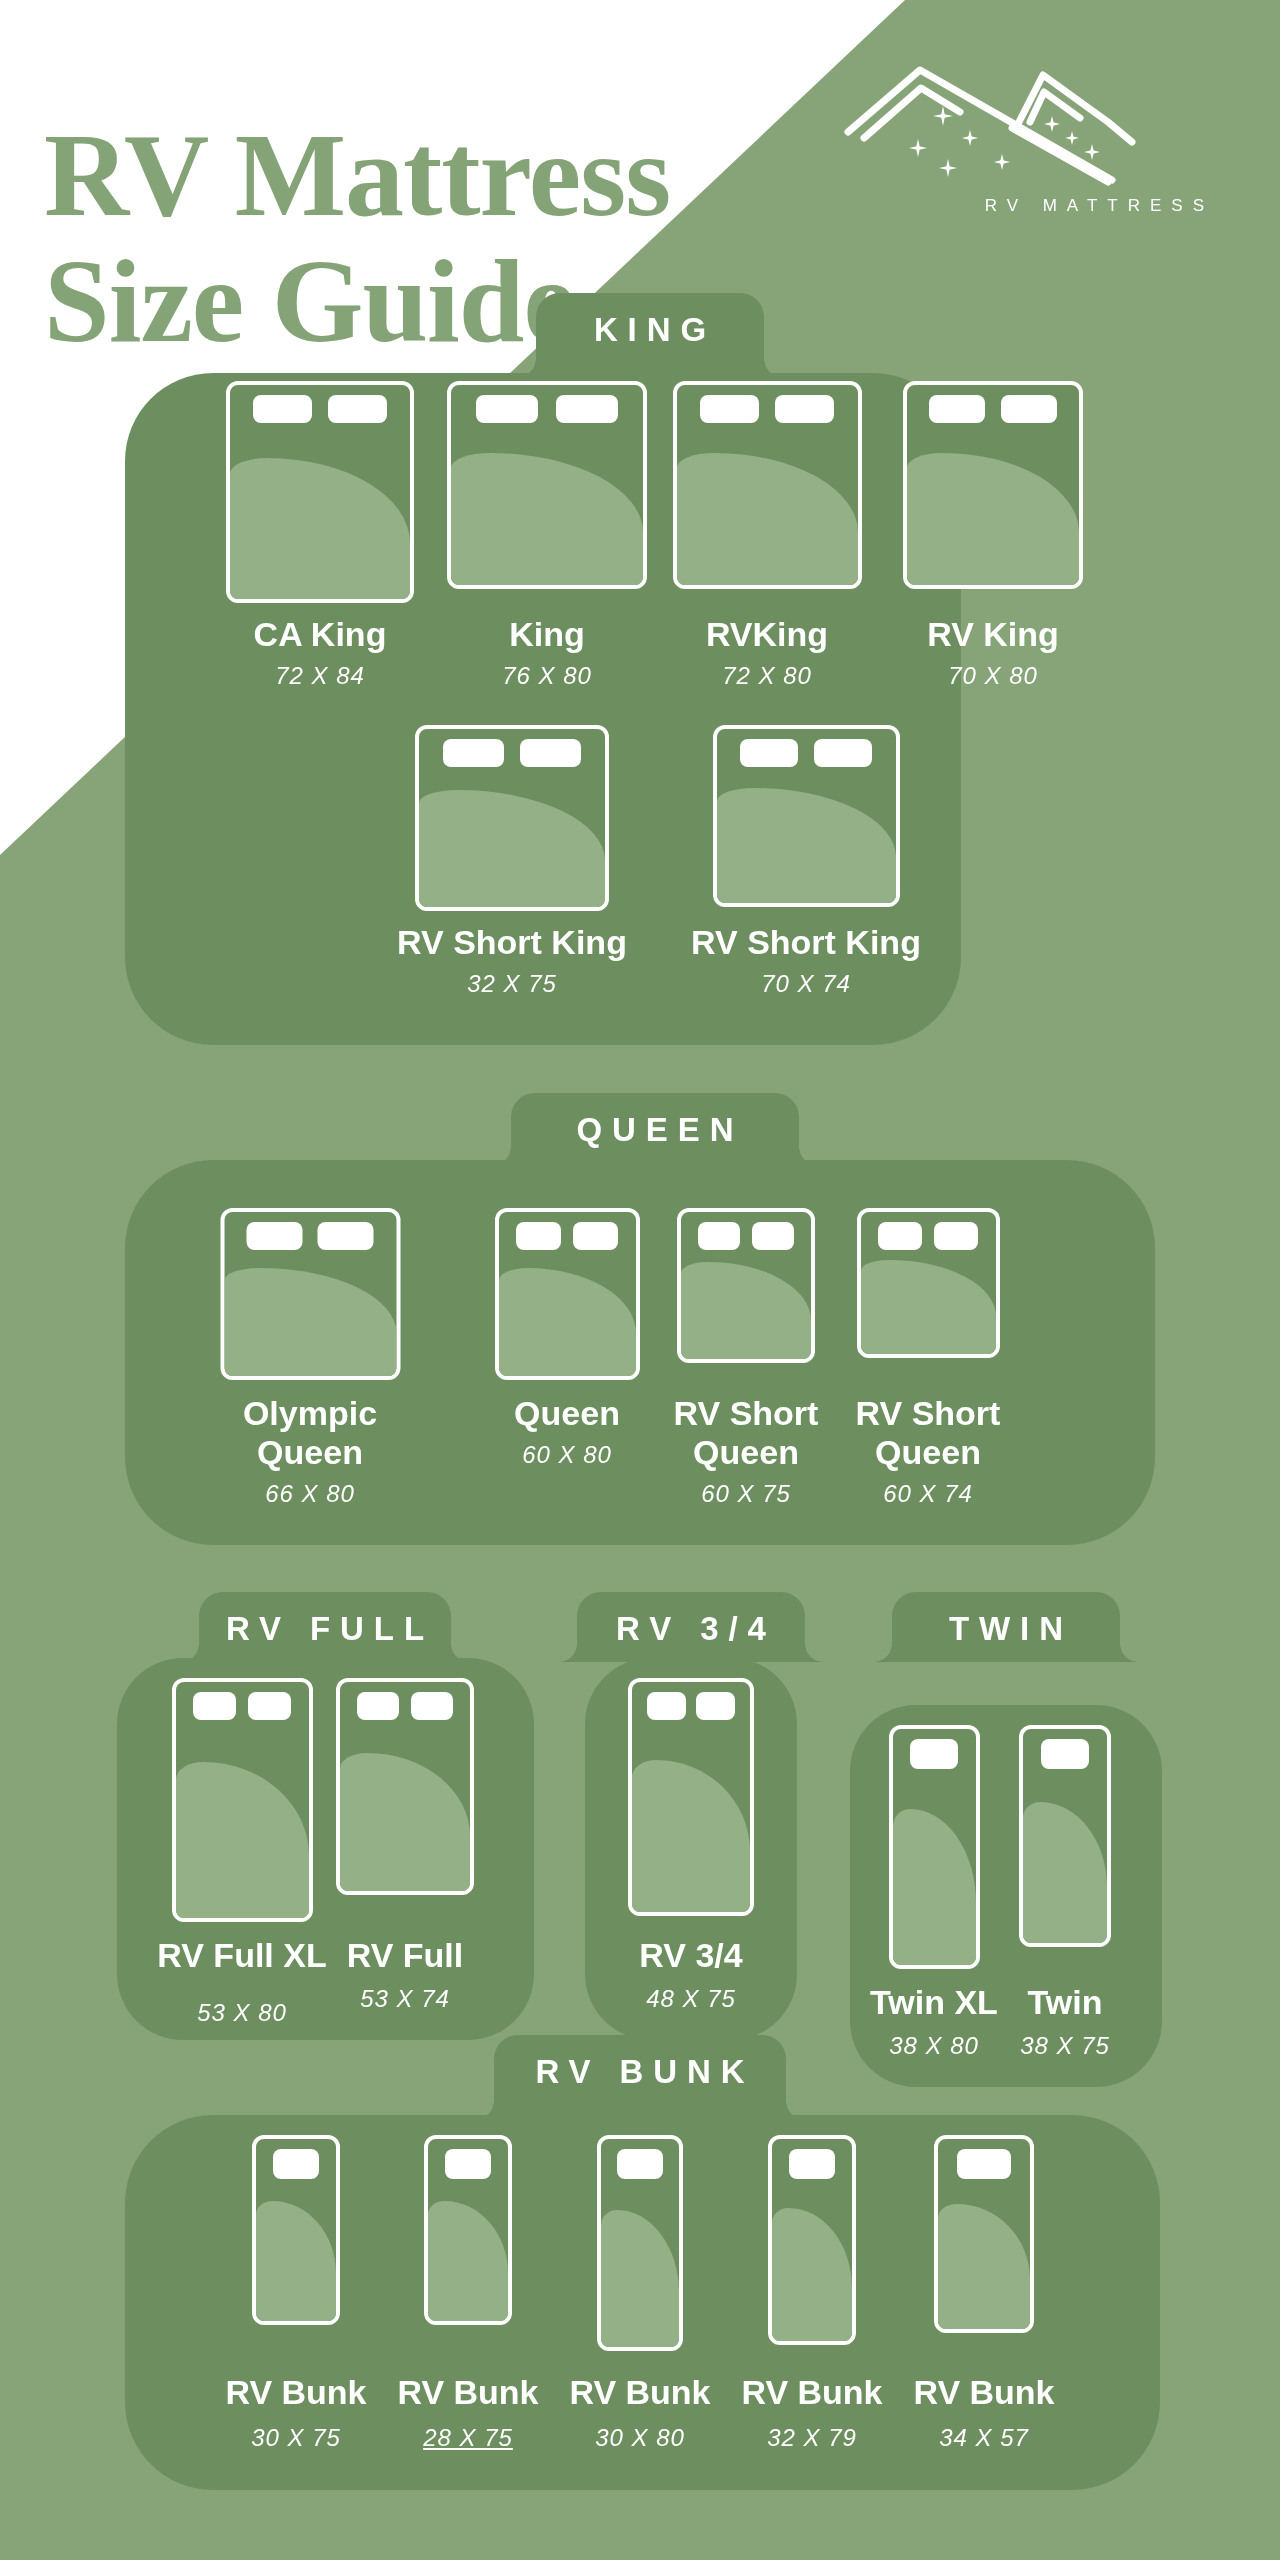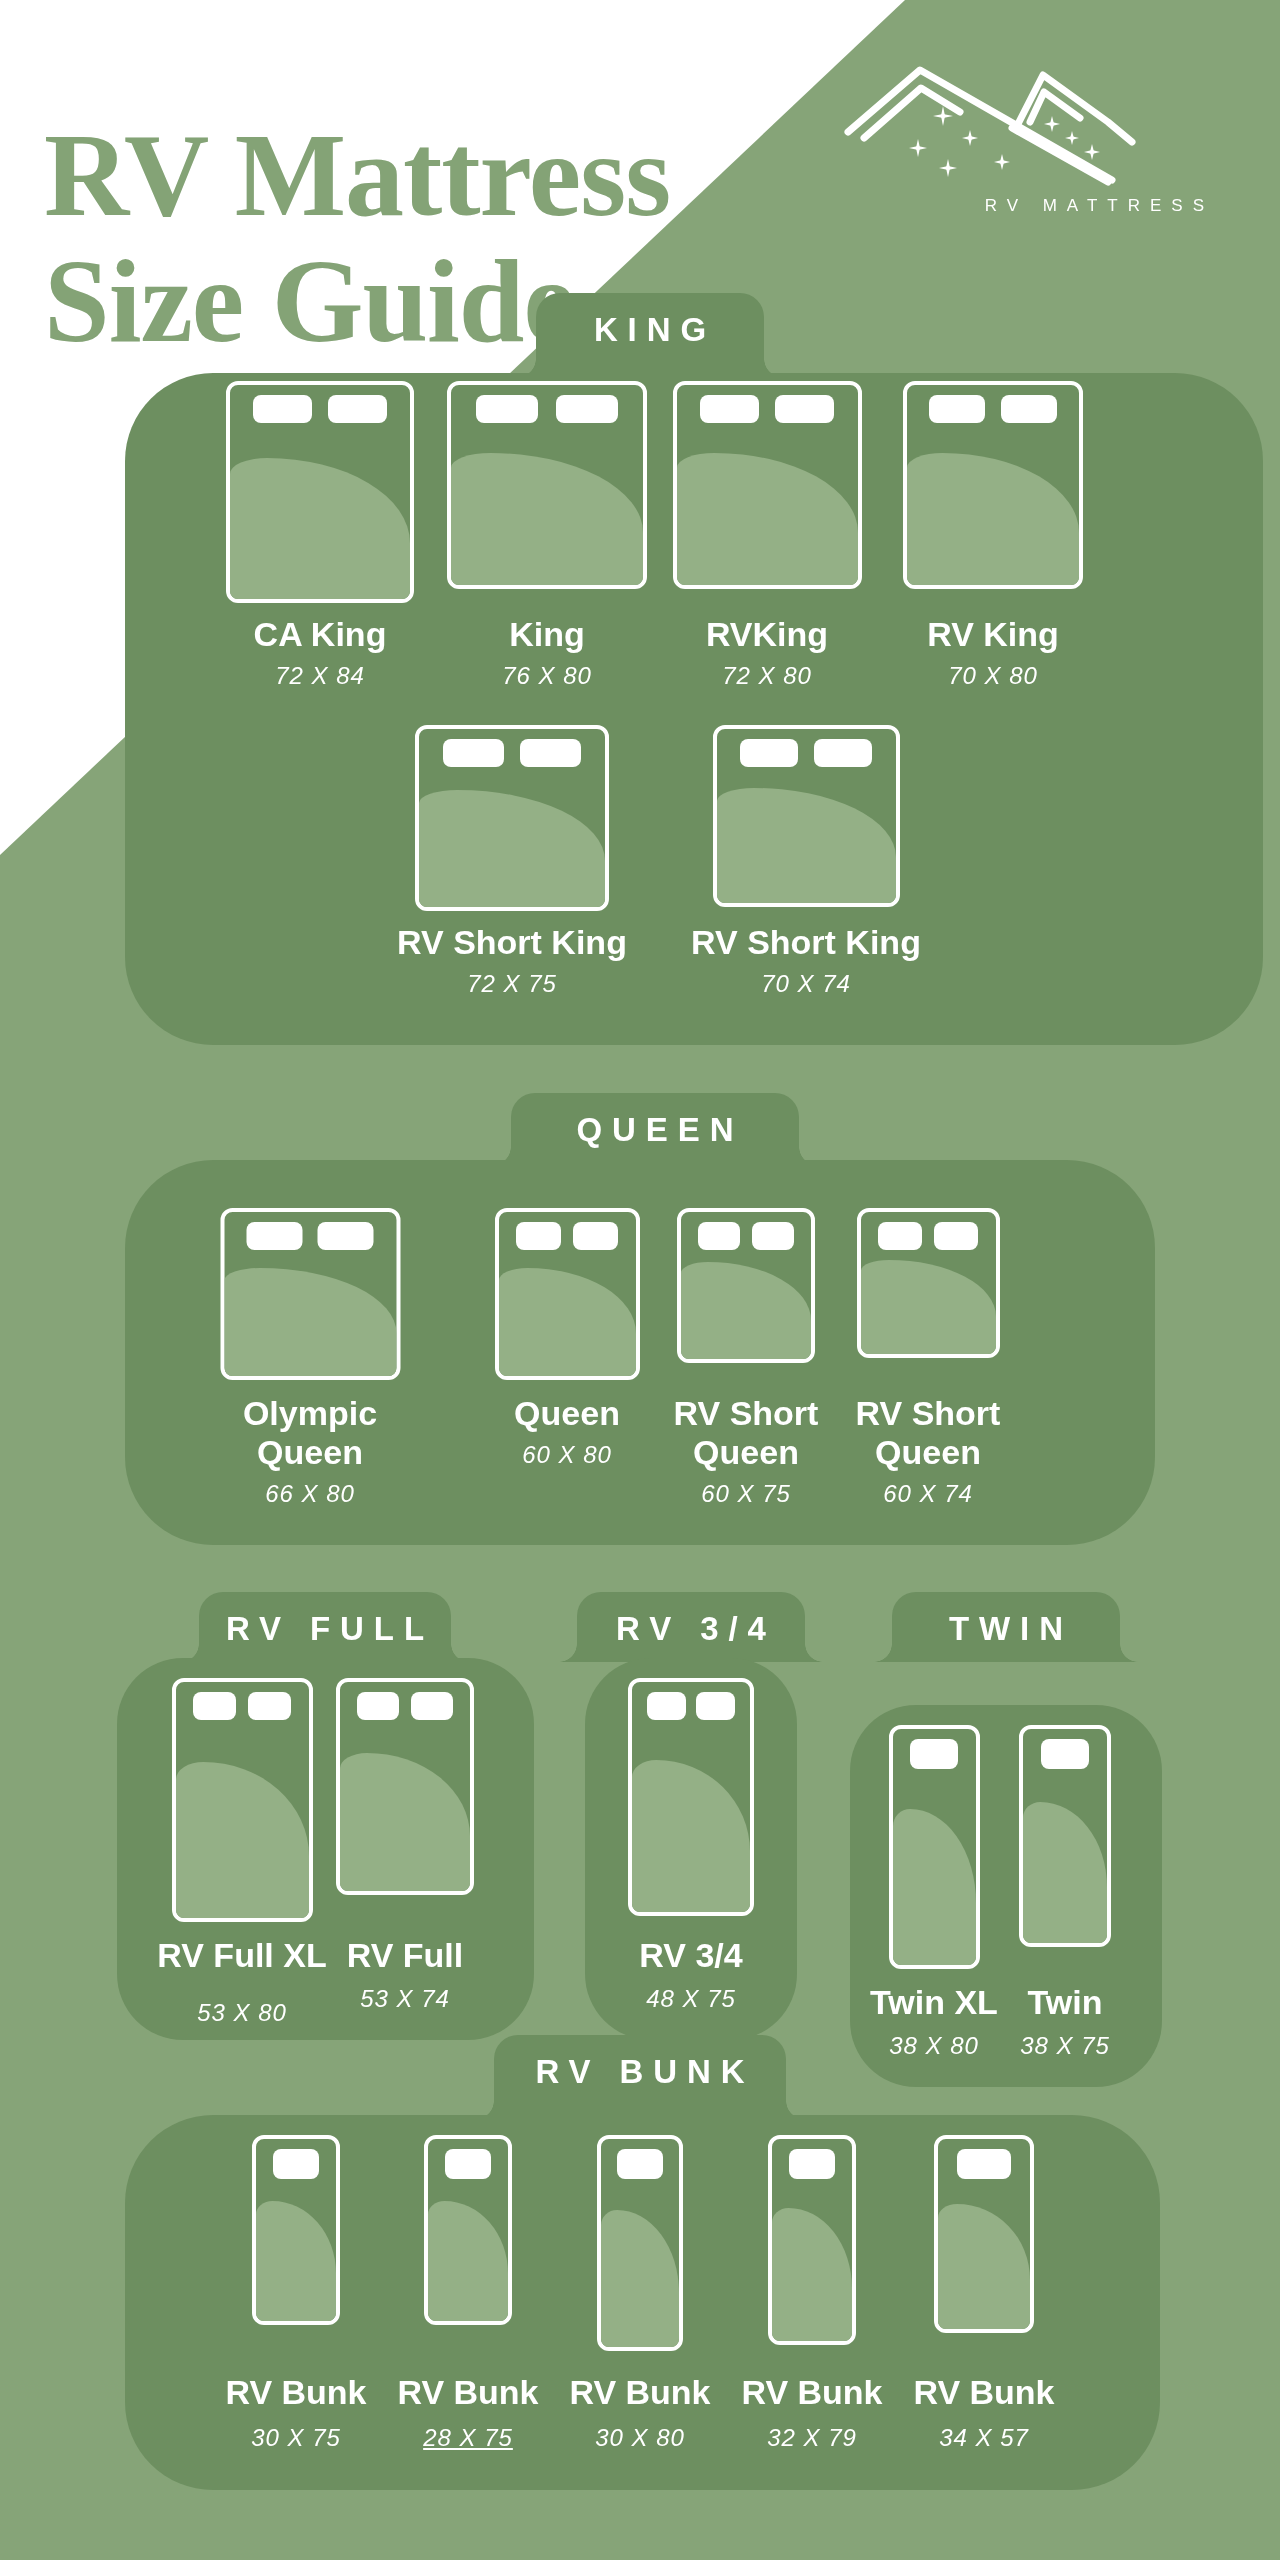--- a/index.html
+++ b/index.html
@@ -112,21 +112,21 @@
           </g>
       </g>
     </svg>
     <div class="logo-sub">RV MATTRESS</div>
   </div>
 
   <div id="sections">
       <div class="tab" style="left: 536px; top: 293px; width: 228px; height: 84px;">
         <div class="tab-label">KING</div>
       </div>
-      <div class="panel" style="left: 125px; top: 373px; width: 1138px; height: 672px; border-radius: 88px;">
+      <div class="panel" style="left: 125px; top: 373px; width: 836px; height: 672px; border-radius: 88px;">
         <div class="card" style="left: 195px; top: 8px; width: 300px;">
           <div class="zone" style="height: 222px;">
             <div class="mattress" style="width: 188px; height: 222px;">
               <div class="blanket"></div>
               <div class="pillows">
                 <div class="pillow"></div>
                 <div class="pillow"></div>
               </div>
             </div>
           </div>
@@ -176,21 +176,21 @@
           <div class="zone" style="height: 186px;">
             <div class="mattress" style="width: 194px; height: 186px;">
               <div class="blanket"></div>
               <div class="pillows">
                 <div class="pillow"></div>
                 <div class="pillow"></div>
               </div>
             </div>
           </div>
           <div class="m-name" style="margin-top: 12px;">RV Short King</div>
-          <div class="m-size" style="margin-top: 8px;">72 X 75</div>
+          <div class="m-size" style="margin-top: 8px;">32 X 75</div>
         </div>
         <div class="card" style="left: 681px; top: 352px; width: 300px;">
           <div class="zone" style="height: 186px;">
             <div class="mattress" style="width: 187px; height: 182px;">
               <div class="blanket"></div>
               <div class="pillows">
                 <div class="pillow"></div>
                 <div class="pillow"></div>
               </div>
             </div>

